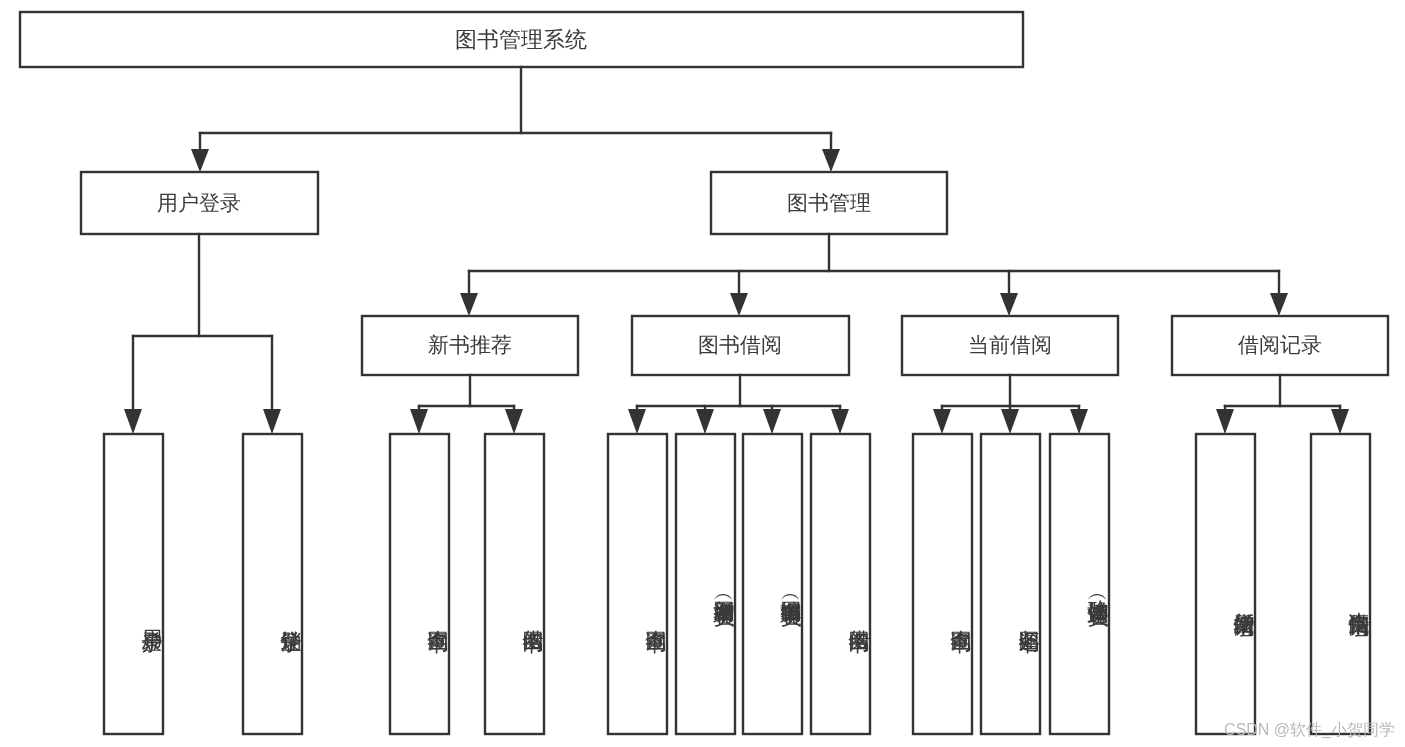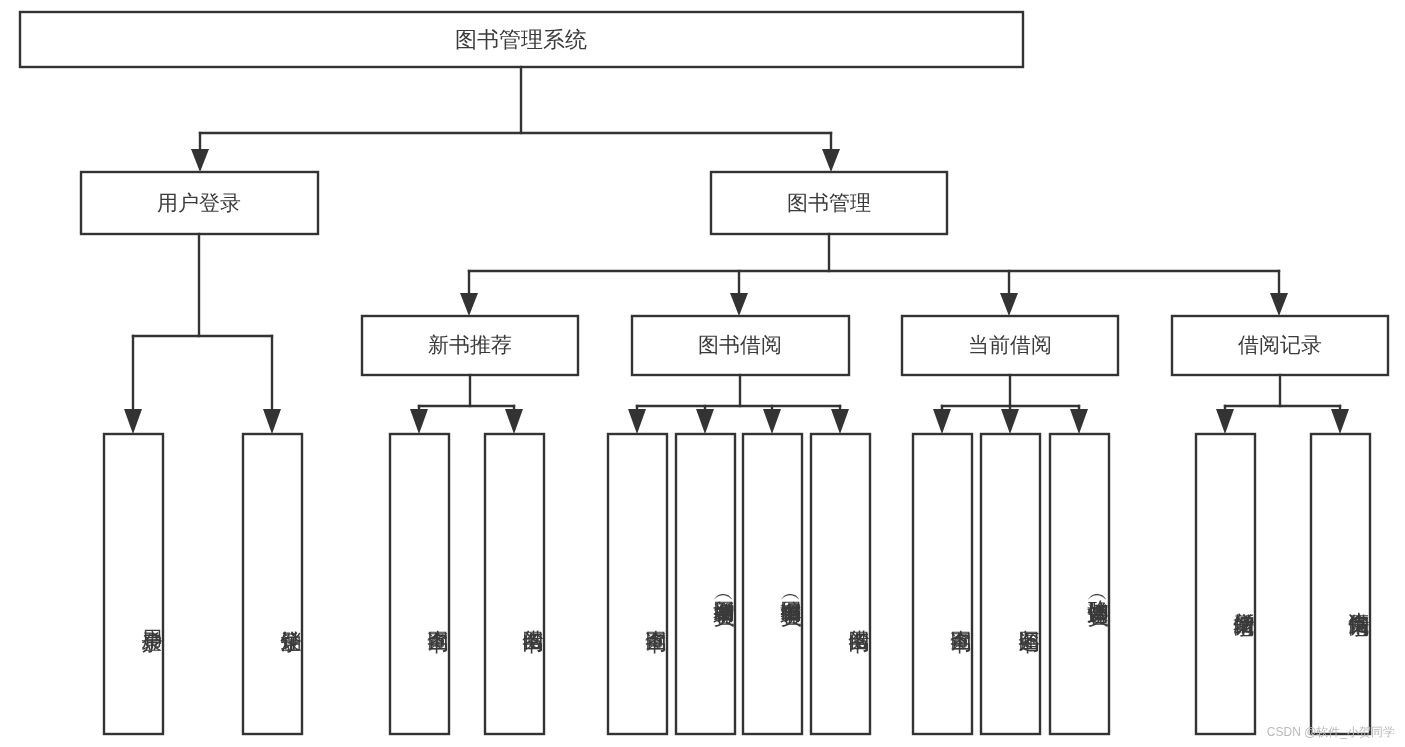--- a/index.html
+++ b/index.html
@@ -66,21 +66,21 @@
     color: #3a3a3a;
     letter-spacing: 1px;
     white-space: nowrap;
     pointer-events: none;
   }
   .watermark {
     position: absolute;
     right: 10px;
     bottom: 6px;
     font-family: "Liberation Sans", "DejaVu Sans", sans-serif;
-    font-size: 12px;
+    font-size: 16px;
     color: #b9b9b9;
     white-space: nowrap;
   }
 </style>
 </head>
 <body>
 
 <div id="diagram-root">
 
   <svg class="diagram-canvas" viewBox="0 0 1405 747" xmlns="http://www.w3.org/2000/svg">

